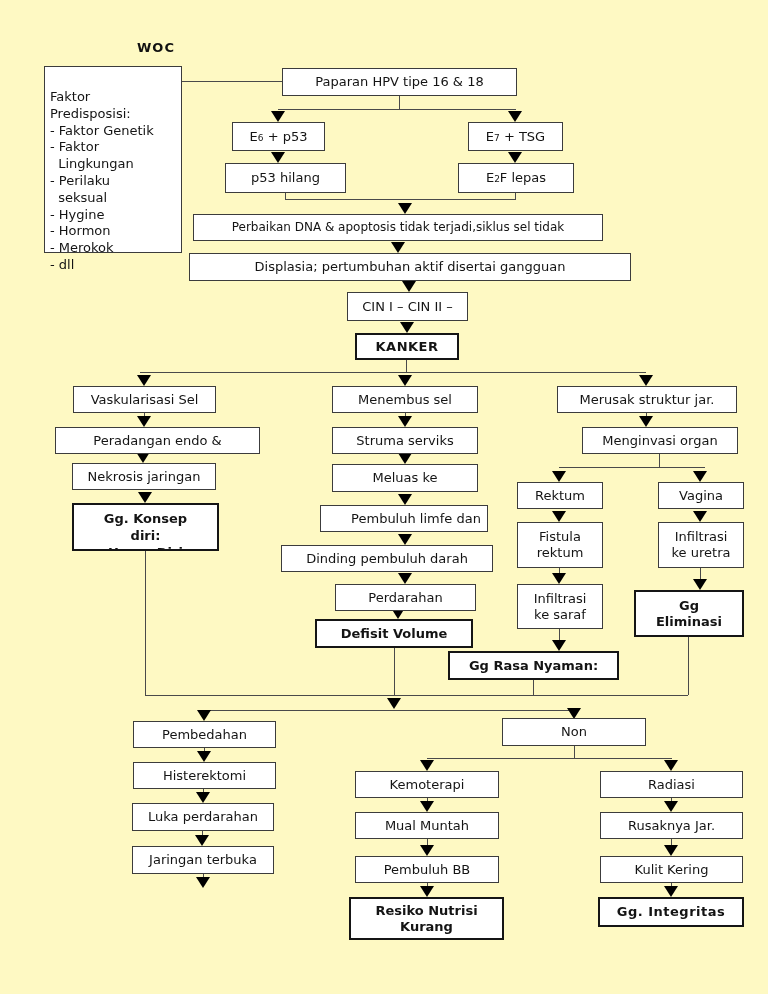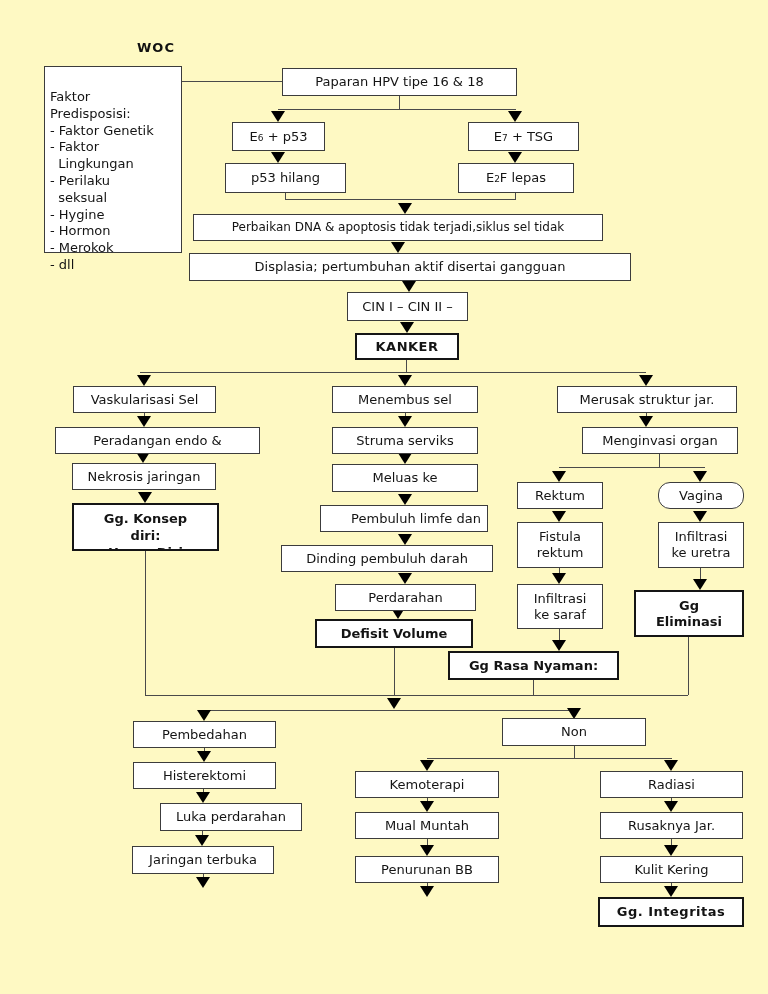--- a/index.html
+++ b/index.html
@@ -112,21 +112,21 @@
 - Perilaku
   seksual
 - Hygine
 - Hormon
 - Merokok
 - dll</div>
 
   <div class="nd" style="left:282px;top:68px;width:235px;height:28px;">Paparan HPV tipe 16 &amp; 18</div>
 
   <div class="nd" style="left:232px;top:122px;width:93px;height:29px;"><span><span>E</span><span class="sm">6</span><span> + p53</span></span></div>
-  <div class="nd" style="left:468px;top:122px;width:111px;height:29px;"><span><span>E</span><span class="sm">7</span><span> + TSG</span></span></div>
+  <div class="nd" style="left:468px;top:122px;width:95px;height:29px;"><span><span>E</span><span class="sm">7</span><span> + TSG</span></span></div>
   <div class="nd" style="left:225px;top:163px;width:121px;height:30px;">p53 hilang</div>
   <div class="nd" style="left:458px;top:163px;width:116px;height:30px;"><span><span>E</span><span class="sm">2</span><span>F lepas</span></span></div>
 
   <div class="nd" style="left:193px;top:214px;width:410px;height:27px;font-size:12px;">Perbaikan DNA &amp; apoptosis tidak terjadi,siklus sel tidak</div>
   <div class="nd" style="left:189px;top:253px;width:442px;height:28px;">Displasia; pertumbuhan aktif disertai gangguan</div>
   <div class="nd" style="left:347px;top:292px;width:121px;height:29px;">CIN I – CIN II –</div>
   <div class="nd bold" style="left:355px;top:333px;width:104px;height:27px;letter-spacing:.5px;">KANKER</div>
 
   <div class="nd" style="left:73px;top:386px;width:143px;height:27px;">Vaskularisasi Sel</div>
   <div class="nd" style="left:55px;top:427px;width:205px;height:27px;">Peradangan endo &amp;</div>
@@ -141,38 +141,40 @@
   <div class="nd" style="left:332px;top:427px;width:146px;height:27px;">Struma serviks</div>
   <div class="nd" style="left:332px;top:464px;width:146px;height:28px;">Meluas ke</div>
   <div class="nd" style="left:320px;top:505px;width:168px;height:27px;padding-left:24px;">Pembuluh limfe dan</div>
   <div class="nd" style="left:281px;top:545px;width:212px;height:27px;">Dinding pembuluh darah</div>
   <div class="nd" style="left:335px;top:584px;width:141px;height:27px;">Perdarahan</div>
   <div class="nd bold" style="left:315px;top:619px;width:158px;height:29px;">Defisit Volume</div>
 
   <div class="nd" style="left:557px;top:386px;width:180px;height:27px;">Merusak struktur jar.</div>
   <div class="nd" style="left:582px;top:427px;width:156px;height:27px;">Menginvasi organ</div>
   <div class="nd" style="left:517px;top:482px;width:86px;height:27px;">Rektum</div>
-  <div class="nd" style="left:658px;top:482px;width:86px;height:27px;border-radius:12px;">Vagina</div>
+  <div class="nd" style="left:658px;top:482px;width:86px;height:27px;">Vagina</div>
   <div class="nd" style="left:517px;top:522px;width:86px;height:46px;">Fistula
 rektum</div>
   <div class="nd" style="left:658px;top:522px;width:86px;height:46px;">Infiltrasi
 ke uretra</div>
   <div class="nd" style="left:517px;top:584px;width:86px;height:45px;">Infiltrasi
 ke saraf</div>
   <div class="nd bold" style="left:634px;top:590px;width:110px;height:47px;">Gg
 Eliminasi</div>
   <div class="nd bold" style="left:448px;top:651px;width:171px;height:29px;">Gg Rasa Nyaman:</div>
 
   <div class="nd" style="left:133px;top:721px;width:143px;height:27px;">Pembedahan</div>
   <div class="nd" style="left:133px;top:762px;width:143px;height:27px;">Histerektomi</div>
-  <div class="nd" style="left:132px;top:803px;width:142px;height:28px;margin-left:28px;">Luka perdarahan</div>
+  <div class="nd" style="left:132px;top:803px;width:142px;height:28px;">Luka perdarahan</div>
   <div class="nd" style="left:132px;top:846px;width:142px;height:28px;">Jaringan terbuka</div>
 
   <div class="nd" style="left:502px;top:718px;width:144px;height:28px;">Non</div>
   <div class="nd" style="left:355px;top:771px;width:144px;height:27px;">Kemoterapi</div>
   <div class="nd" style="left:355px;top:812px;width:144px;height:27px;">Mual Muntah</div>
-  <div class="nd" style="left:355px;top:856px;width:144px;height:27px;">Penurunan BB</div>
+  <div class="nd" style="left:355px;top:856px;width:144px;height:27px;">Pembuluh BB</div>
+  <div class="nd bold" style="left:349px;top:897px;width:155px;height:43px;">Resiko Nutrisi
+Kurang</div>
   <div class="nd" style="left:600px;top:771px;width:143px;height:27px;text-align:center;">Radiasi</div>
   <div class="nd" style="left:600px;top:812px;width:143px;height:27px;">Rusaknya Jar.</div>
   <div class="nd" style="left:600px;top:856px;width:143px;height:27px;">Kulit Kering</div>
   <div class="nd bold" style="left:598px;top:897px;width:146px;height:30px;letter-spacing:.5px;">Gg. Integritas</div>
 
 </div>
 
 </body></html>

